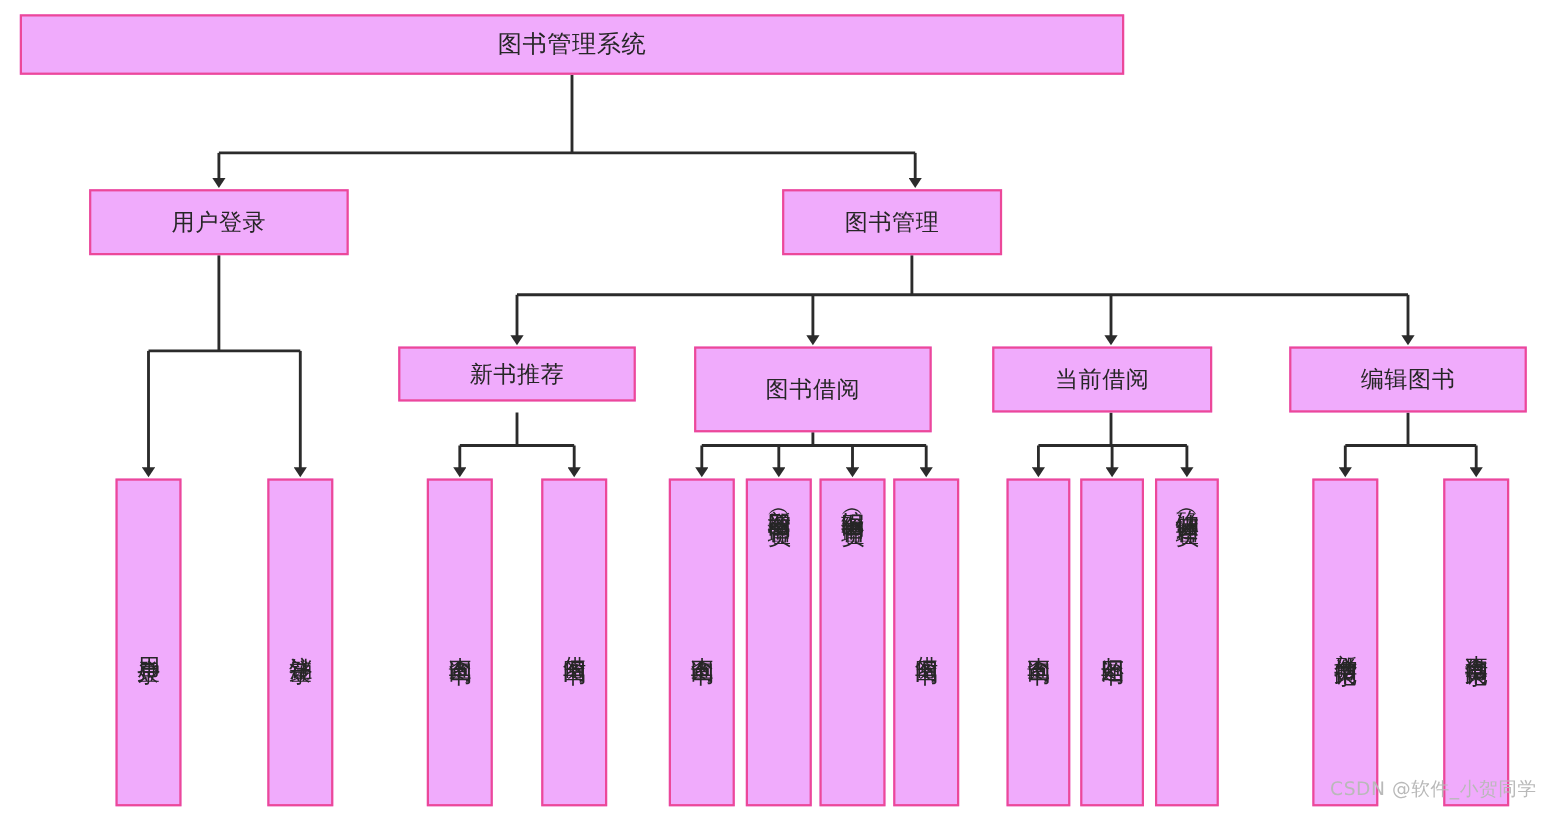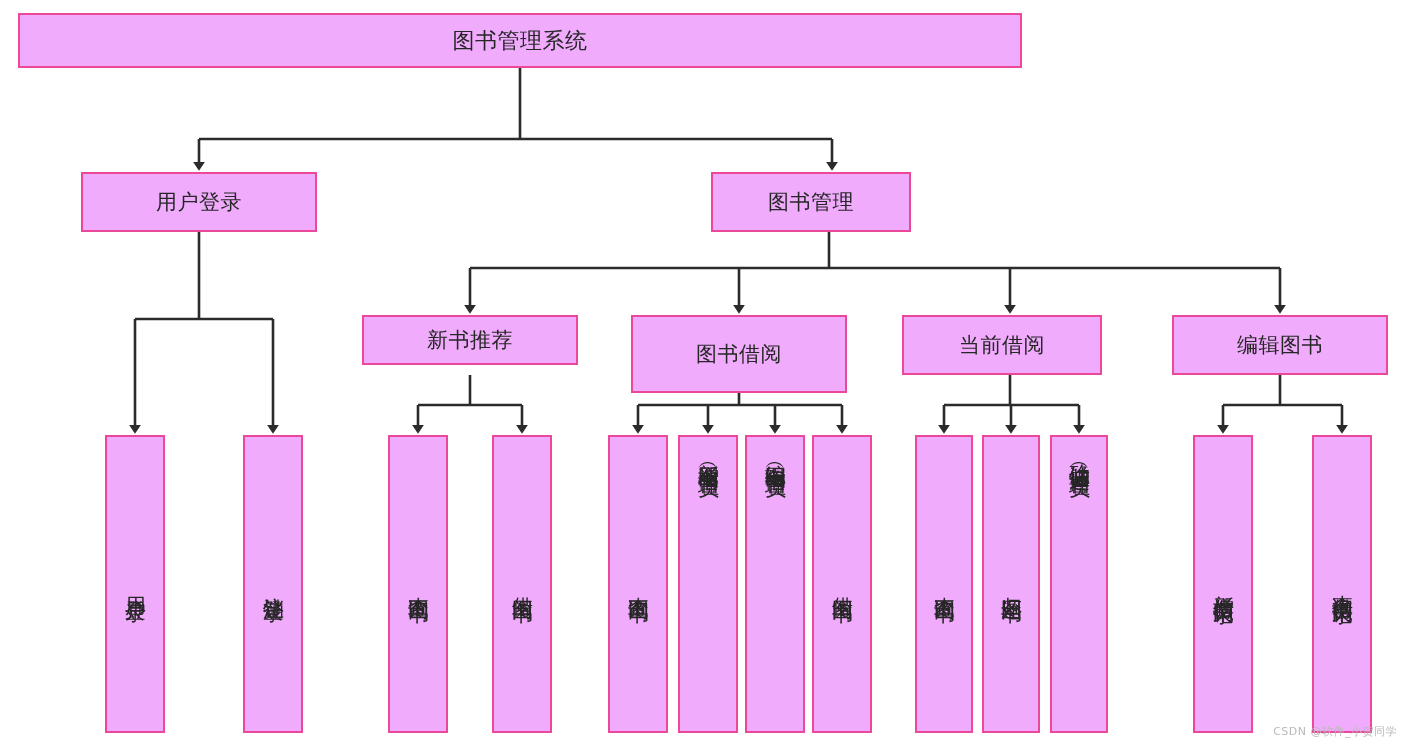--- a/index.html
+++ b/index.html
@@ -65,22 +65,22 @@
     white-space: nowrap;
     -webkit-writing-mode: vertical-rl;
   }
   .node-v.v-center {
     align-items: center;
     padding-top: 0;
   }
   #watermark {
     position: absolute;
     right: 8px;
-    bottom: 8px;
-    font-size: 11px;
+    bottom: 18px;
+    font-size: 17px;
     color: #b9b9b9;
     letter-spacing: 0.5px;
     white-space: nowrap;
     user-select: none;
   }
 </style>
 </head>
 <body>
 
 <div id="diagram-root">

